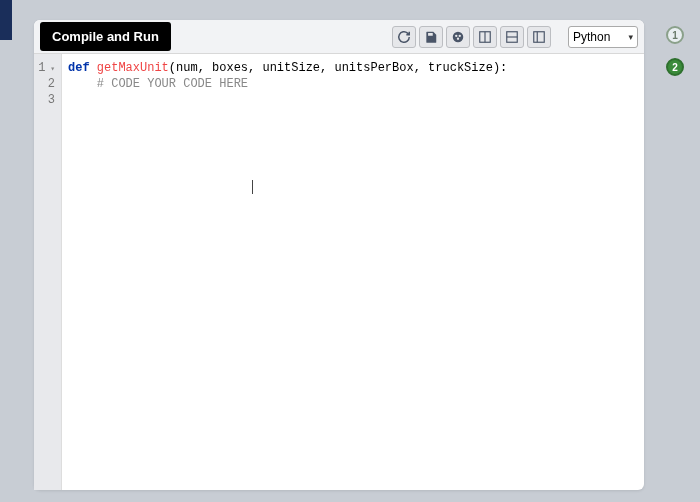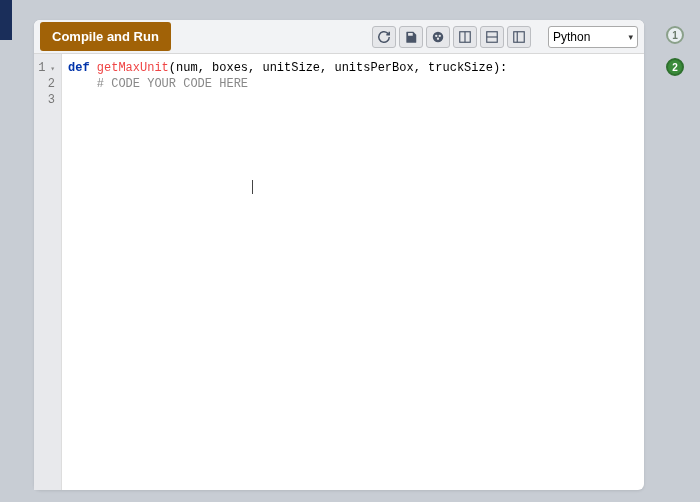--- a/index.html
+++ b/index.html
@@ -32,21 +32,21 @@
     .header {
       height: 34px;
       background: #f2f3f5;
       border-bottom: 1px solid #d8d8d8;
       border-radius: 6px 6px 0 0;
       display: flex;
       align-items: center;
       padding: 0 6px;
     }
     .compile-btn {
-      background: #a16207;
+      background: #000000;
       color: #fff;
       font-weight: bold;
       font-size: 13px;
       padding: 7px 12px;
       border-radius: 3px;
       border: none;
       cursor: pointer;
     }
     .spacer { flex: 1; }
     .icon-btn {
@@ -58,21 +58,21 @@
       margin-left: 3px;
       display: flex;
       align-items: center;
       justify-content: center;
       cursor: pointer;
       color: #4a5568;
     }
     .icon-btn svg { width: 14px; height: 14px; }
     .lang-select {
       height: 22px;
-      width: 90px;
+      width: 70px;
       margin-left: 17px;
       background: #fff;
       border: 1px solid #aaa;
       border-radius: 3px;
       font-size: 12px;
       padding: 0 4px;
       display: flex;
       align-items: center;
       justify-content: space-between;
       cursor: pointer;

